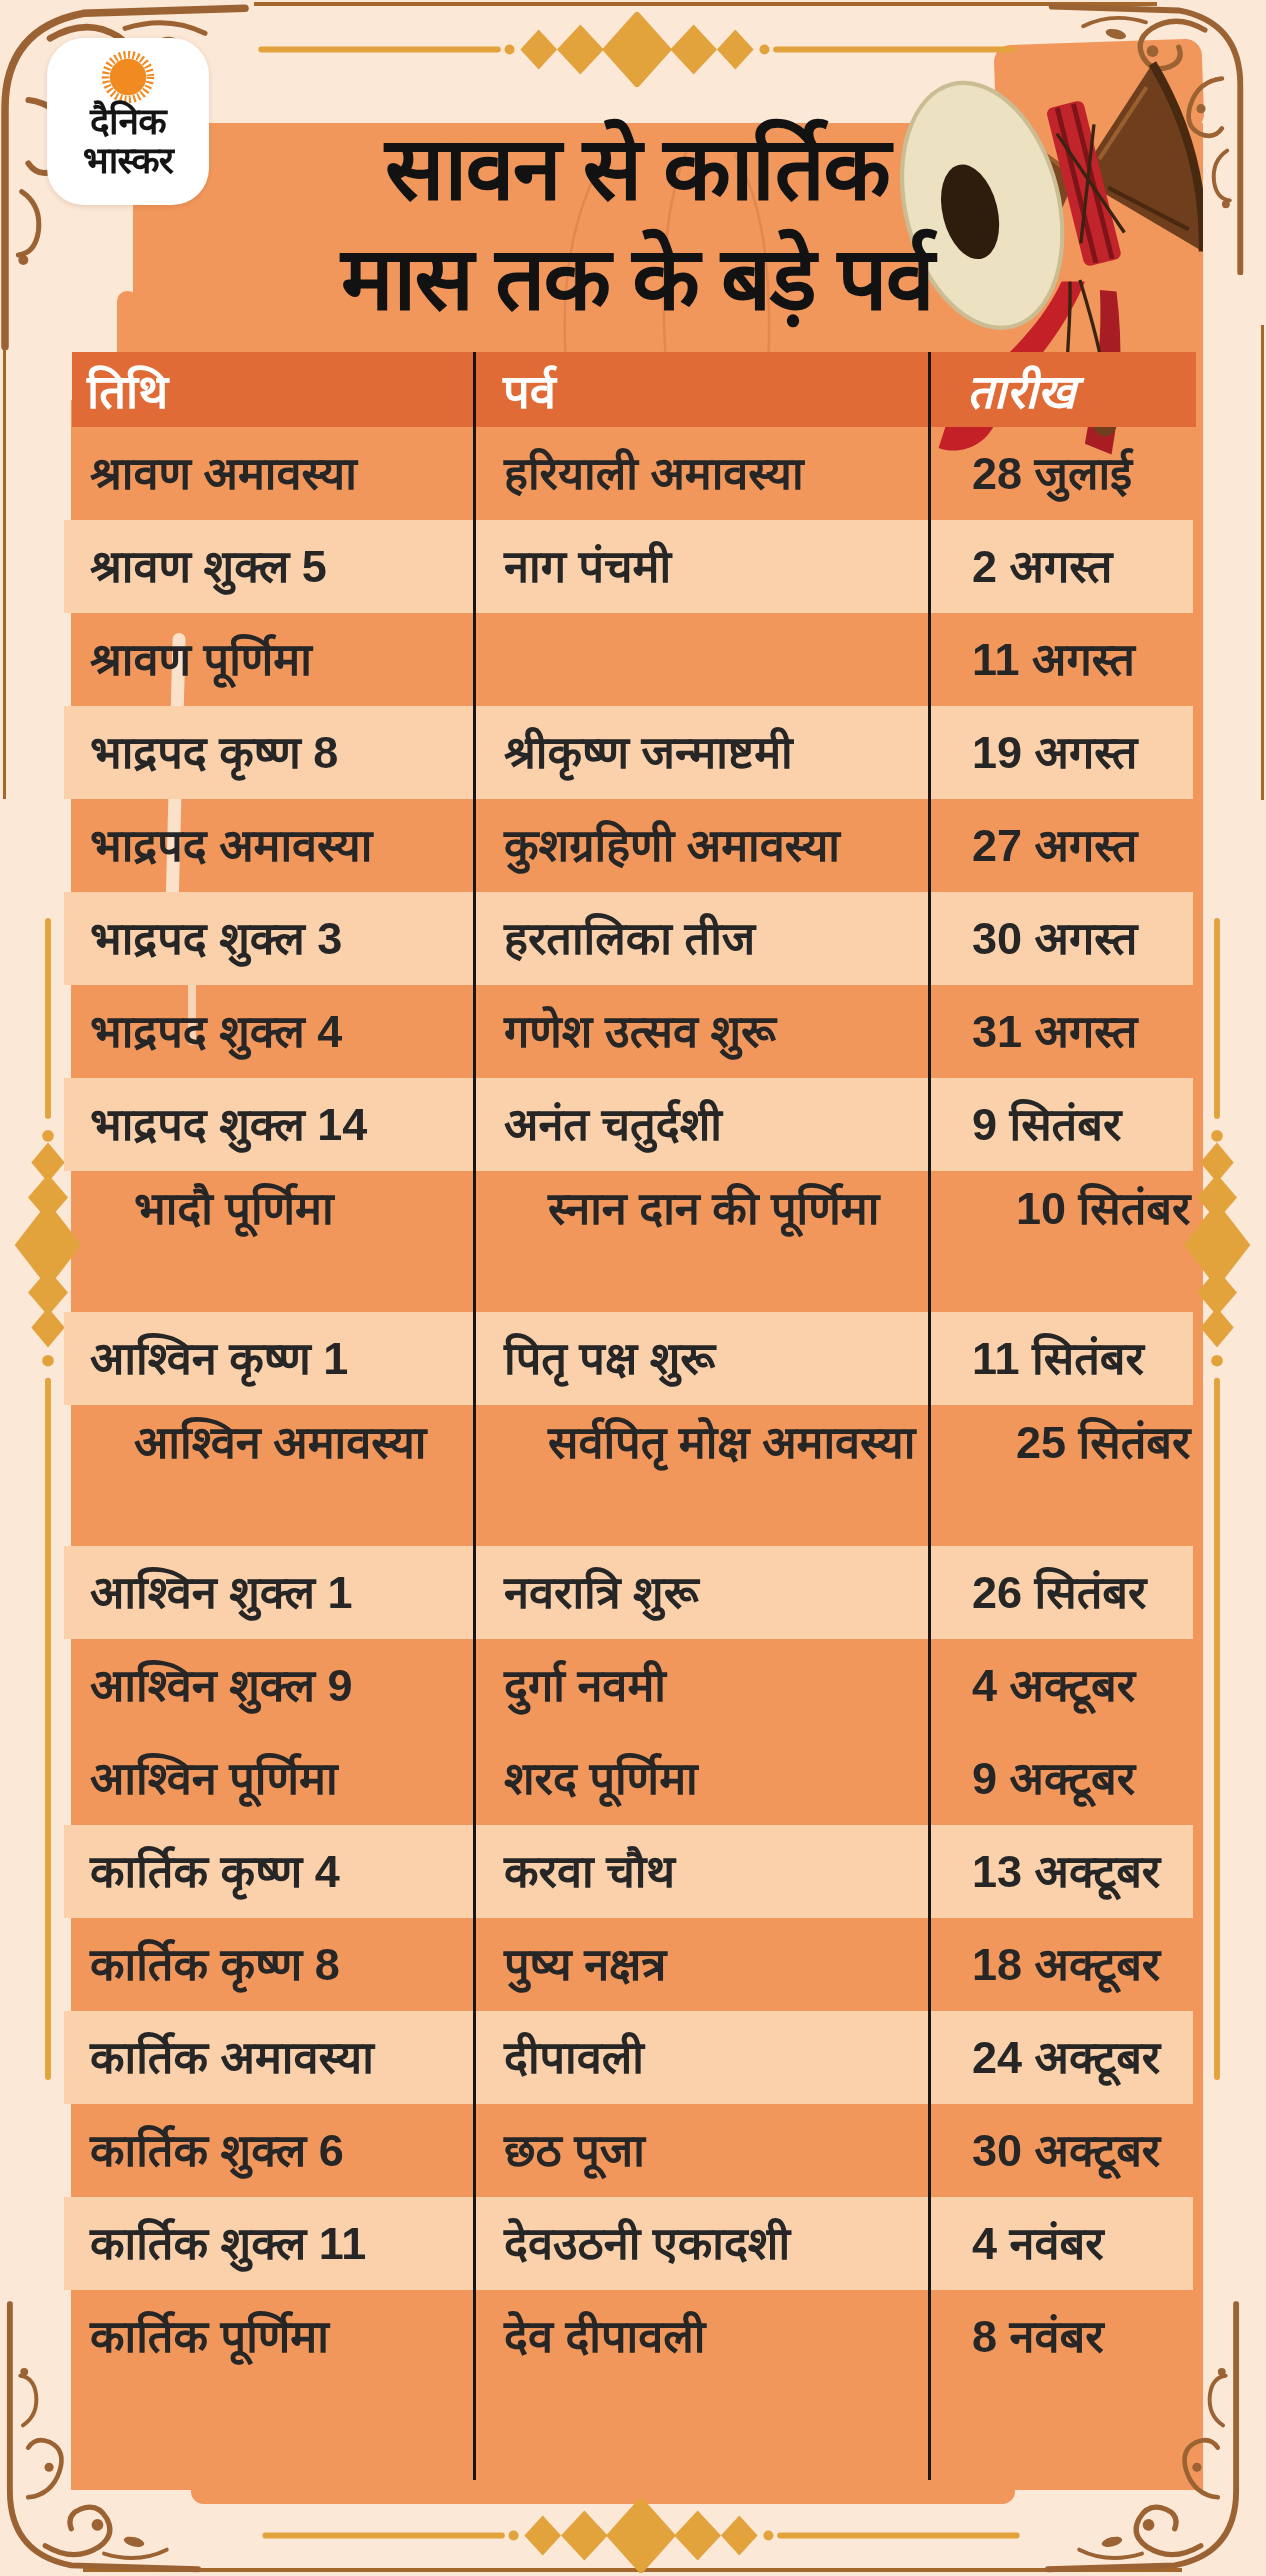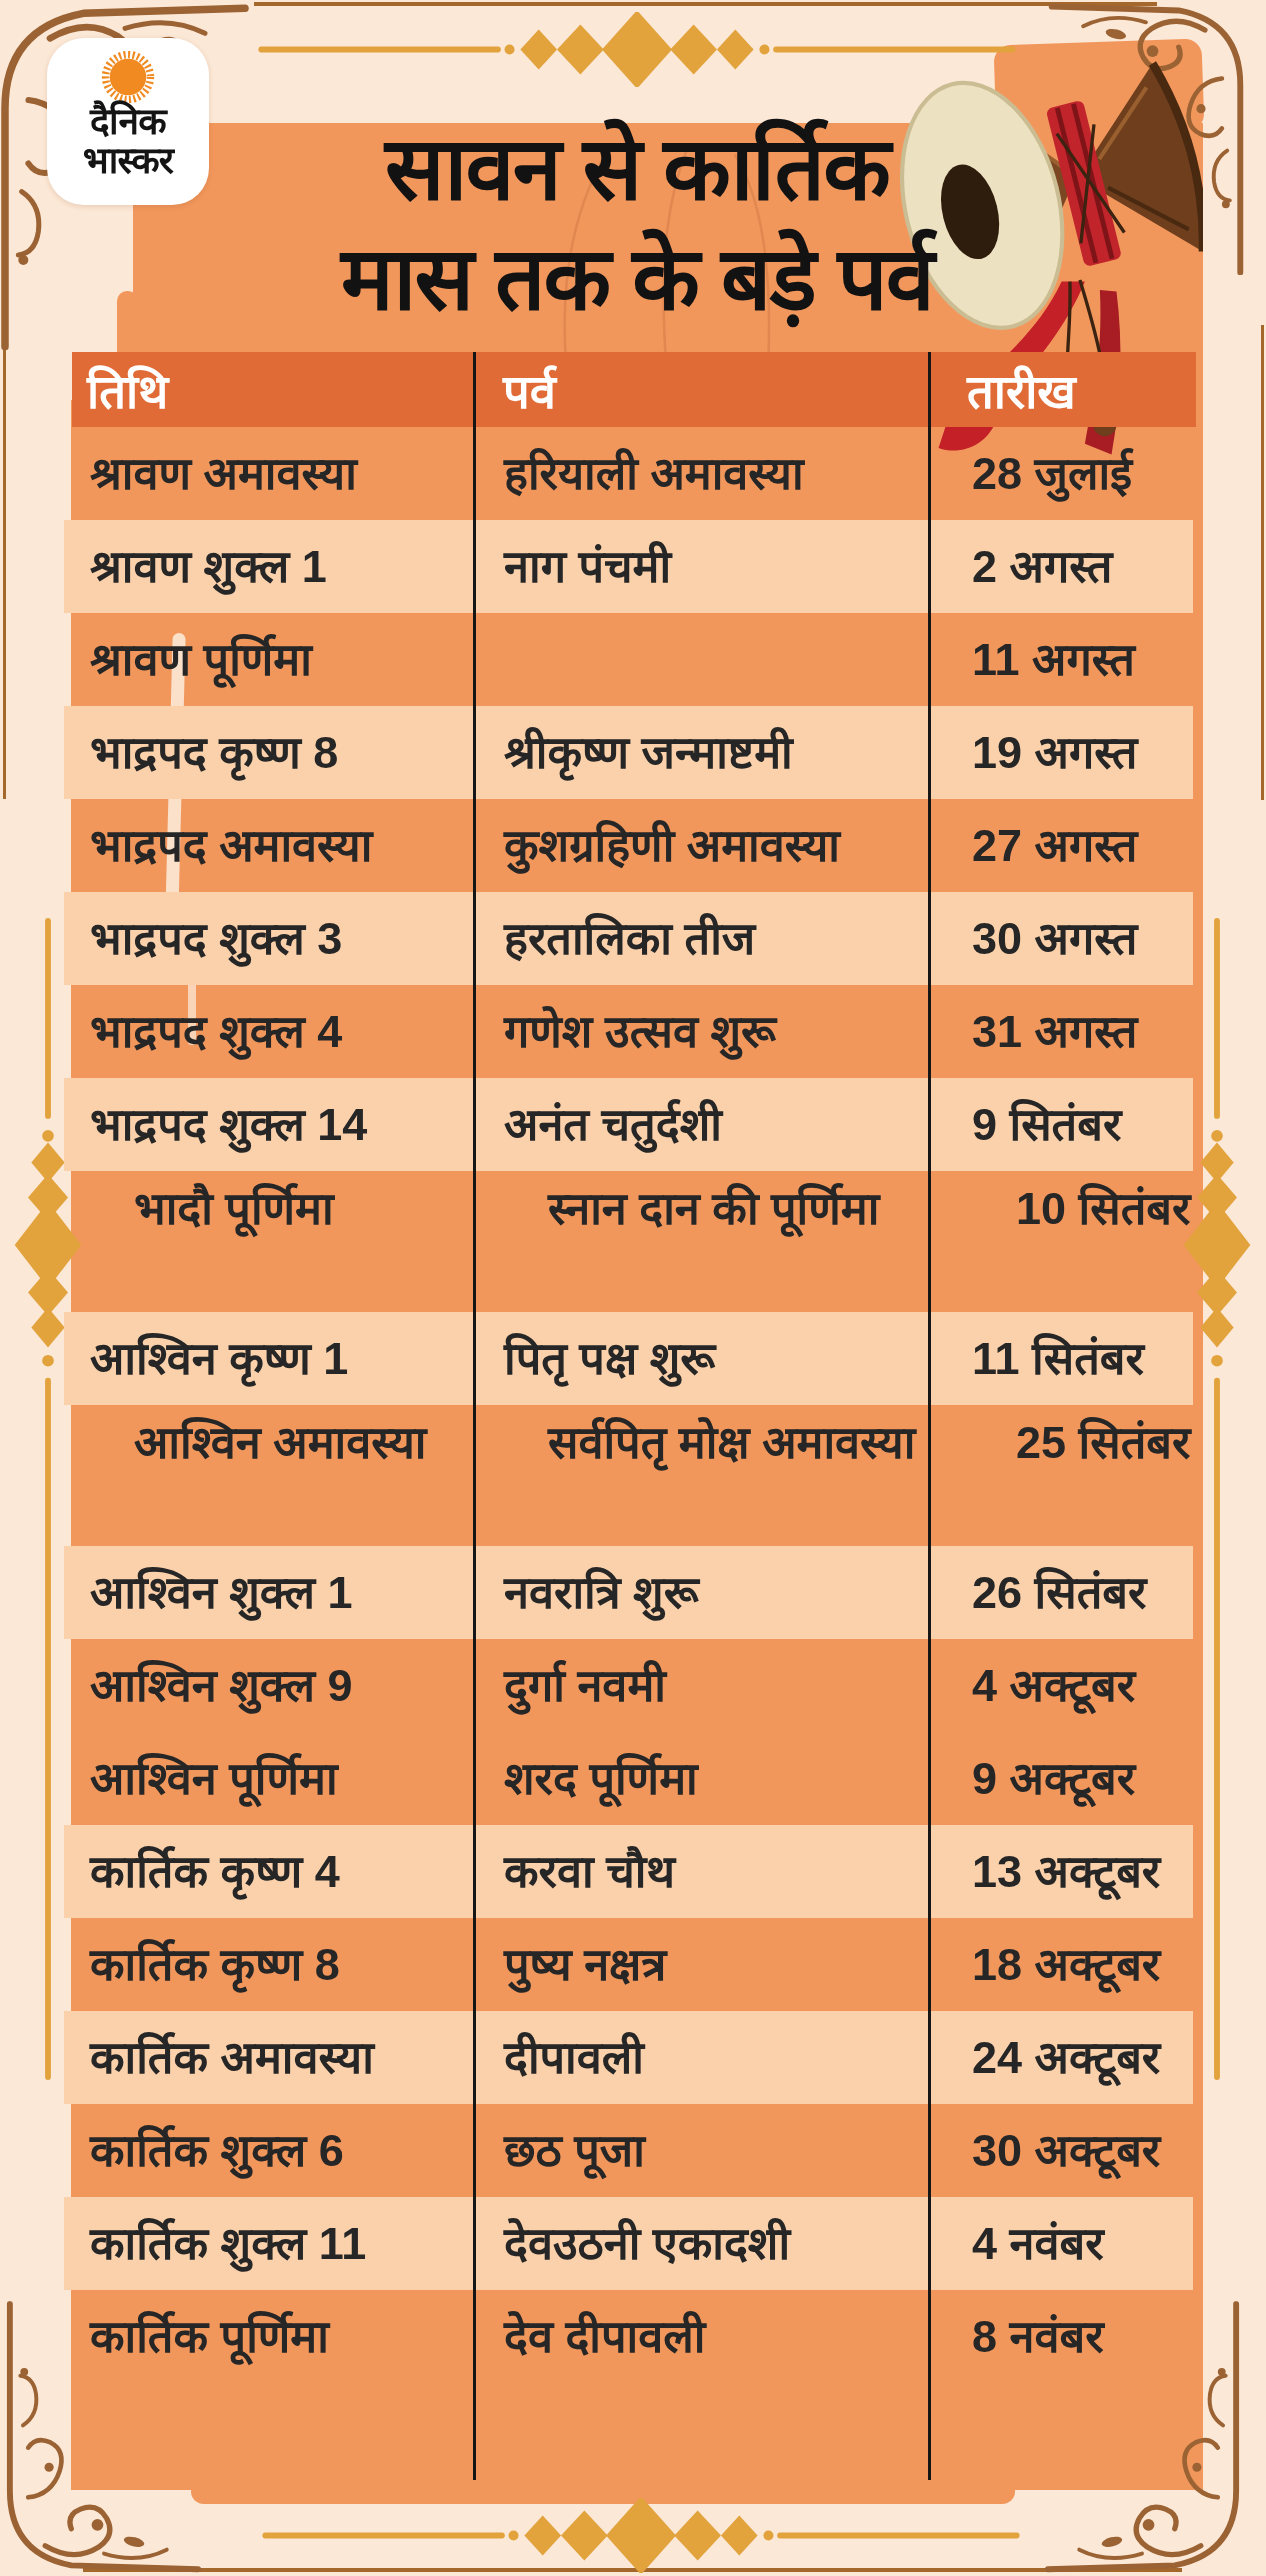--- a/index.html
+++ b/index.html
@@ -42,21 +42,21 @@
   .logo svg{margin-top:13.3px;}
   .logo-text{font-weight:800;font-size:37px;line-height:1.04;color:#141414;text-align:center;letter-spacing:-0.8px;}
   
   .title{left:0;width:1274px;text-align:center;font-weight:800;color:#121212;font-size:88px;line-height:1.0;letter-spacing:-1.7px;}
   .title1{top:125px;}
   .title2{top:235px;}
   
   .thead{left:72px;top:352px;width:1124px;height:75px;background:#E06B36;}
   .thead span{position:absolute;top:50%;transform:translateY(-50%);
               color:#FFFFFF;font-weight:700;font-size:47px;white-space:nowrap;}
-  .th1{left:15px;} .th2{left:431px;} .th3{left:895px;}
+  .th1{left:15px;} .th2{left:431px;} .th3{left:895px;font-style:italic;}
   .rows{left:64px;top:427px;width:1129px;display:flex;flex-direction:column;}
   .row{position:relative;height:93px;}
   .row.tall{height:141px;}
   .row.light{background:#FAD1AB;}
   .row .c{position:absolute;top:50%;transform:translateY(-50%);
           color:#262626;font-weight:700;font-size:45px;line-height:1.14;white-space:nowrap;}
   .row.tall .c{top:12px;transform:none;margin-left:44px;}
   .c1{left:26px;}
   .c2{left:440px;white-space:normal !important;width:420px;}
   .c3{left:908px;}
@@ -208,21 +208,21 @@
     <span class="th3">तारीख</span>
   </div>
 
   <div class="abs rows">
     <div class="row orange">
       <span class="c c1">श्रावण अमावस्या</span>
       <span class="c c2">हरियाली अमावस्या</span>
       <span class="c c3">28 जुलाई</span>
     </div>
     <div class="row light">
-      <span class="c c1">श्रावण शुक्ल 1</span>
+      <span class="c c1">श्रावण शुक्ल 5</span>
       <span class="c c2">नाग पंचमी</span>
       <span class="c c3">2 अगस्त</span>
     </div>
     <div class="row orange">
       <span class="c c1">श्रावण पूर्णिमा</span>
       <span class="c c3">11 अगस्त</span>
     </div>
     <div class="row light">
       <span class="c c1">भाद्रपद कृष्ण 8</span>
       <span class="c c2">श्रीकृष्ण जन्माष्टमी</span>

